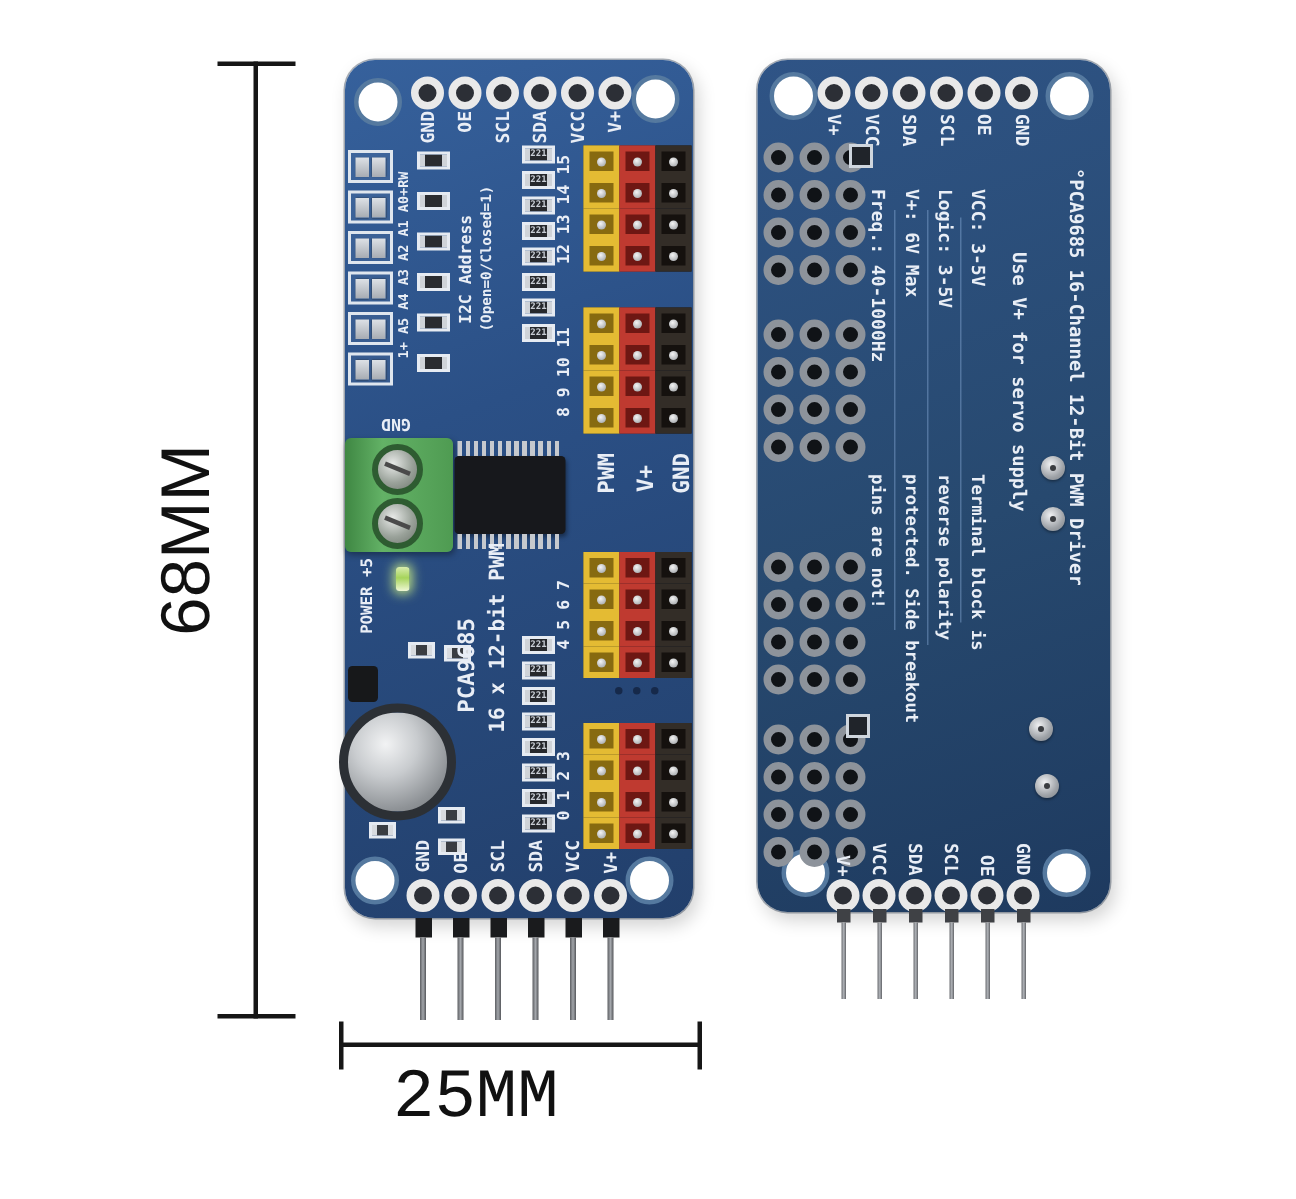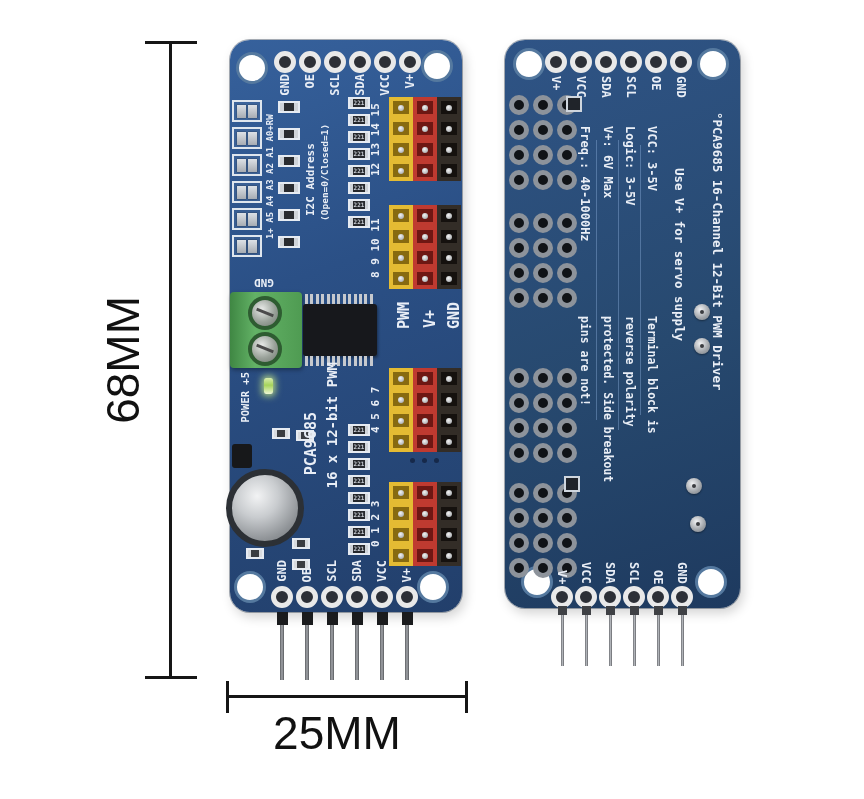--- a/index.html
+++ b/index.html
@@ -88,21 +88,21 @@
 <div class="stage">
 
   <div class="dim" style="left:145px;top:41px;width:52px;height:3px;"></div>
   <div class="dim" style="left:169px;top:41px;width:3px;height:638px;"></div>
   <div class="dim" style="left:145px;top:676px;width:52px;height:3px;"></div>
   <div class="vt-up dim-label" style="left:96px;top:296px;">68MM</div>
 
   <div class="dim" style="left:226px;top:681px;width:3px;height:32px;"></div>
   <div class="dim" style="left:226px;top:695px;width:242px;height:3px;"></div>
   <div class="dim" style="left:465px;top:681px;width:3px;height:32px;"></div>
-  <div class="abs dim-label" style="left:262px;top:706px;width:150px;text-align:center;">25MM</div>
+  <div class="abs dim-label" style="left:262px;top:706px;width:150px;text-align:left;font-family:Liberation Mono, monospace;">25MM</div>
 
   <div class="board front"></div>
 
   <div class="mhole" style="left:236px;top:52px;"></div>
   <div class="mhole" style="left:421px;top:50px;"></div>
   <div class="mhole" style="left:234px;top:571px;"></div>
   <div class="mhole" style="left:417px;top:571px;"></div>
 
   <div class="pinrow" style="left:274px;top:51px;">
       <div class="hole"></div>

